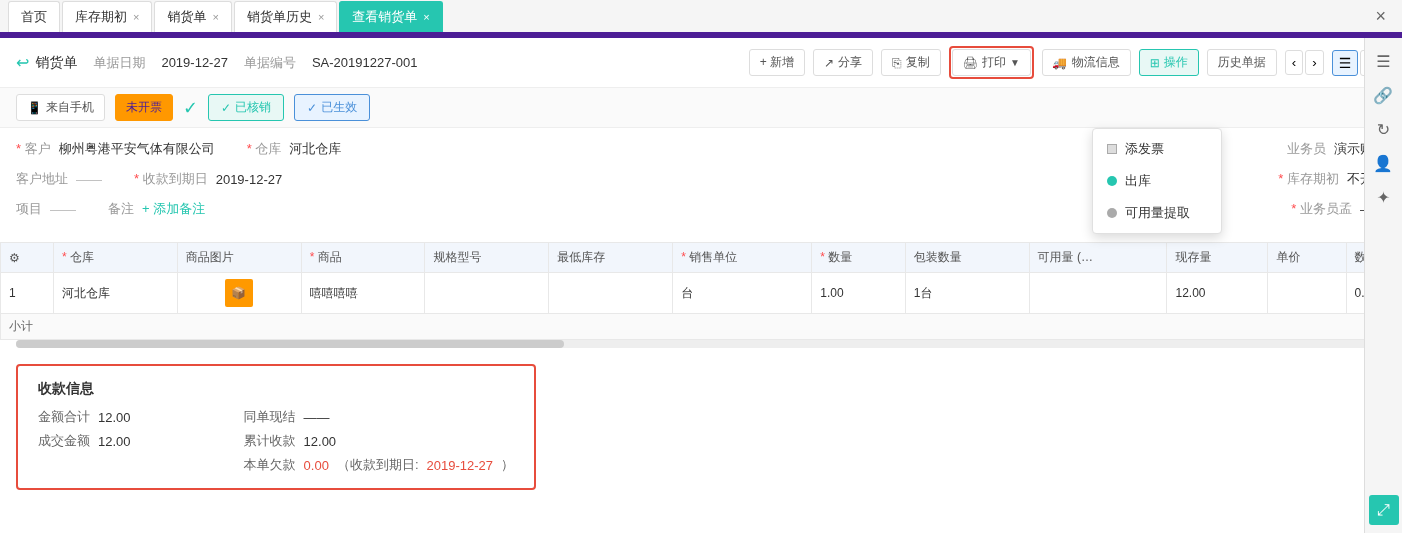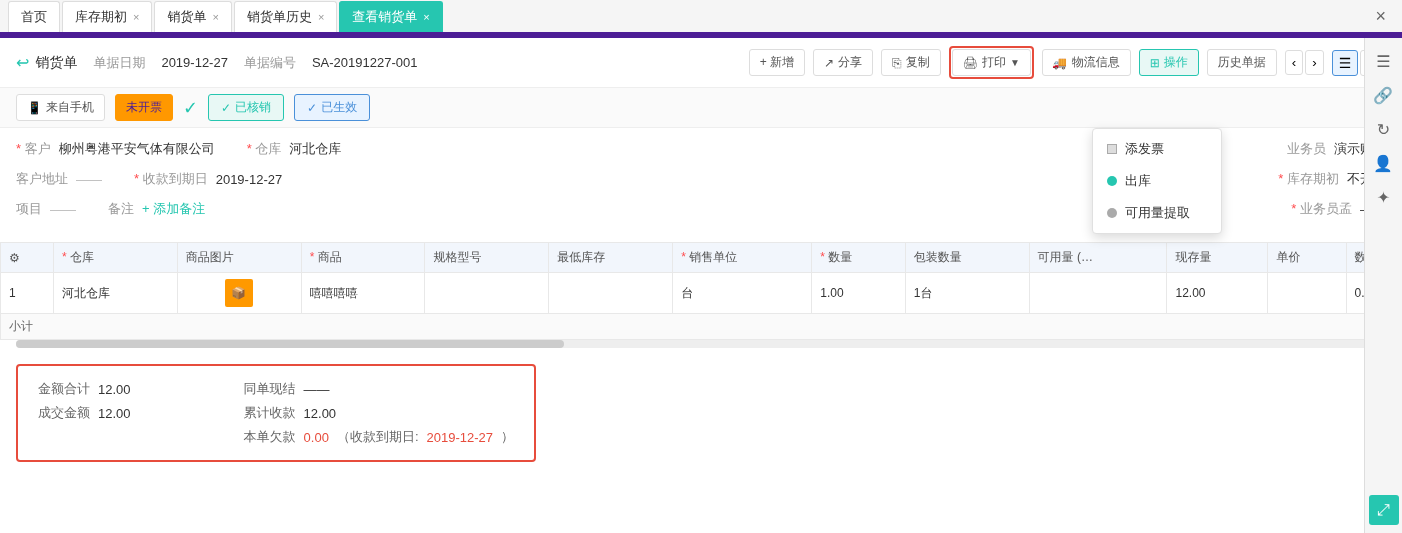--- a/index.html
+++ b/index.html
@@ -334,20 +334,21 @@
           </tr>
         </tbody>
       </table>
     </div>
 
     <div class="scrollbar-x">
       <div class="scrollbar-x-thumb"></div>
     </div>
 
     <div class="bottom-info">
+      <div class="bottom-info-title">收款信息</div>
       <div class="bottom-info-grid">
         <div class="info-row">
           <span class="info-label">金额合计</span>
           <span class="info-value">12.00</span>
         </div>
         <div class="info-row">
           <span class="info-label">同单现结</span>
           <span class="info-value">——</span>
         </div>
         <div class="info-row">

